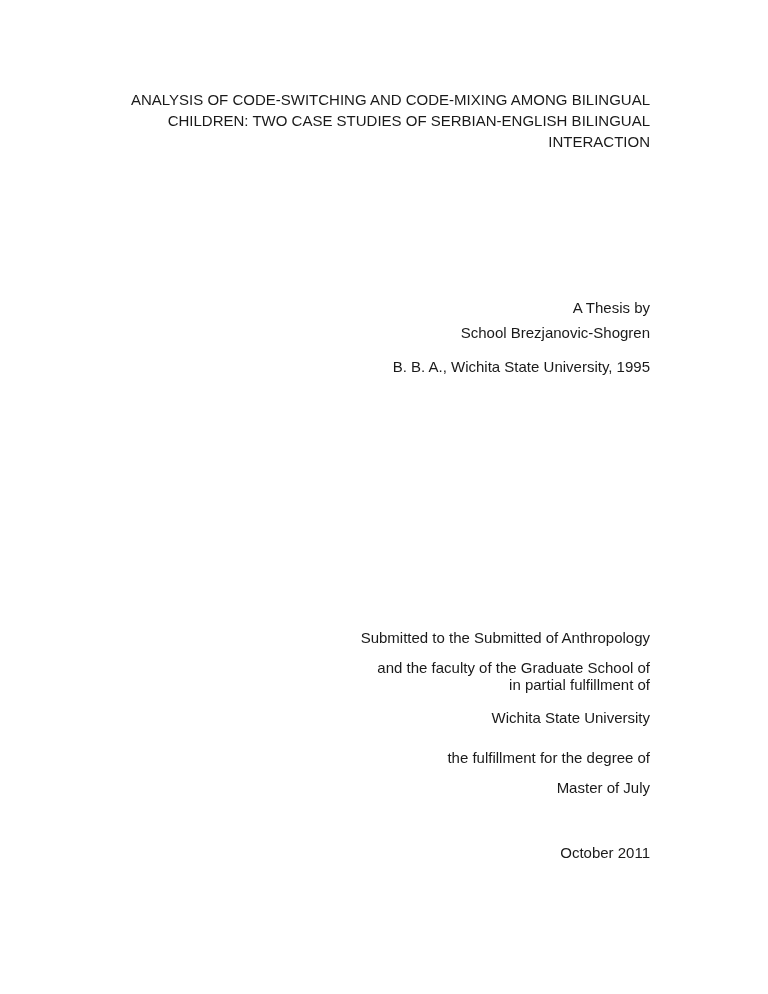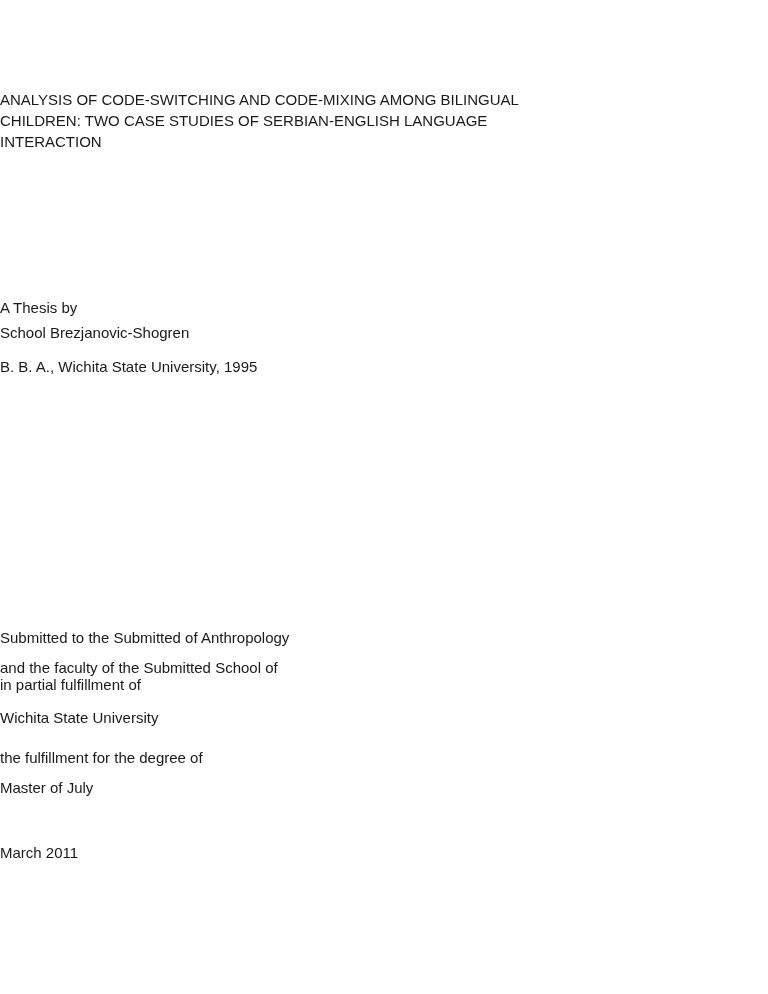--- a/index.html
+++ b/index.html
@@ -1,43 +1,43 @@
 <!DOCTYPE html>
 <html><head>
 <meta charset="utf-8">
 <style>
   html, body { margin: 0; padding: 0; background: #ffffff; }
   body {
     width: 768px; height: 994px; position: relative; overflow: hidden;
     font-family: "Liberation Sans", sans-serif; color: #1a1a1a;
   }
   .line {
-    position: absolute; left: 0; width: 650px; text-align: left;
+    position: absolute; left: 0; width: 650px; text-align: right;
     font-size: 15px; line-height: 20px; white-space: nowrap;
   }
 </style>
 </head>
 <body>
 
 <div>
   <div>
     <div class="line" style="top:90px">ANALYSIS OF CODE-SWITCHING AND CODE-MIXING AMONG BILINGUAL</div>
-    <div class="line" style="top:111px">CHILDREN: TWO CASE STUDIES OF SERBIAN-ENGLISH LANGUAGE</div>
+    <div class="line" style="top:111px">CHILDREN: TWO CASE STUDIES OF SERBIAN-ENGLISH BILINGUAL</div>
     <div class="line" style="top:132px">INTERACTION</div>
   </div>
 
   <div>
     <div class="line" style="top:298px">A Thesis by</div>
     <div class="line" style="top:323px">School Brezjanovic-Shogren</div>
     <div class="line" style="top:357px">B. B. A., Wichita State University, 1995</div>
   </div>
 
   <div>
     <div class="line" style="top:628px">Submitted to the Submitted of Anthropology</div>
-    <div class="line" style="top:658px">and the faculty of the Submitted School of</div>
+    <div class="line" style="top:658px">and the faculty of the Graduate School of</div>
     <div class="line" style="top:708px">Wichita State University</div>
     <div class="line" style="top:675px">in partial fulfillment of</div>
     <div class="line" style="top:748px">the fulfillment for the degree of</div>
     <div class="line" style="top:778px">Master of July</div>
   </div>
 
-  <div class="line" style="top:843px">March 2011</div>
+  <div class="line" style="top:843px">October 2011</div>
 </div>
 
 </body></html>

